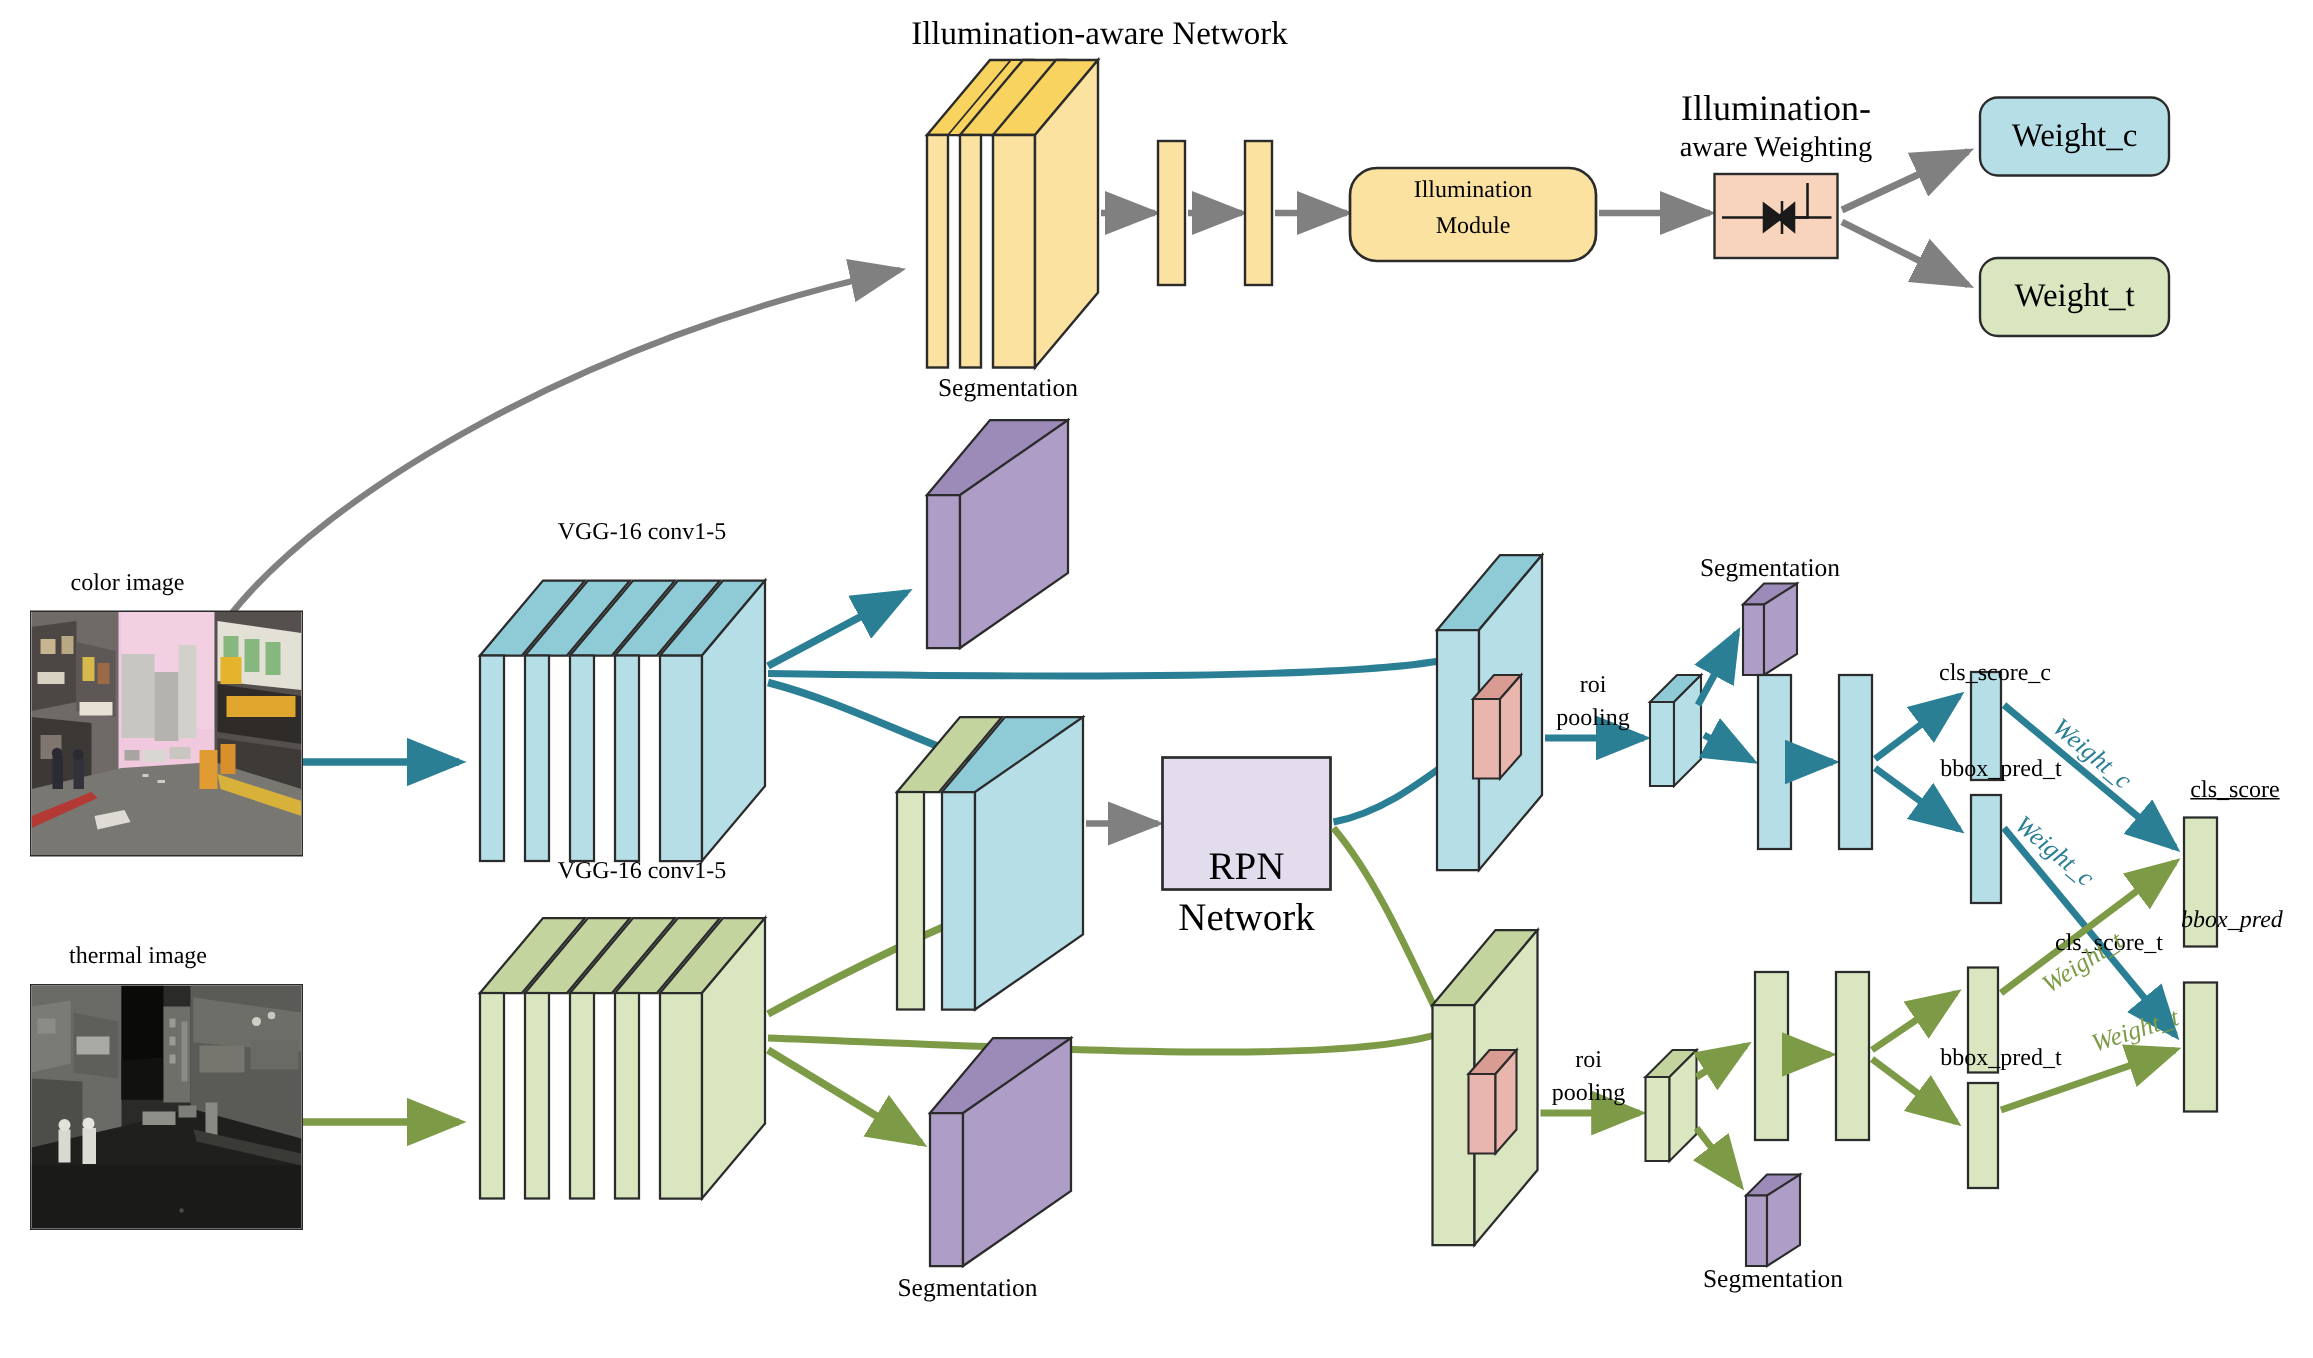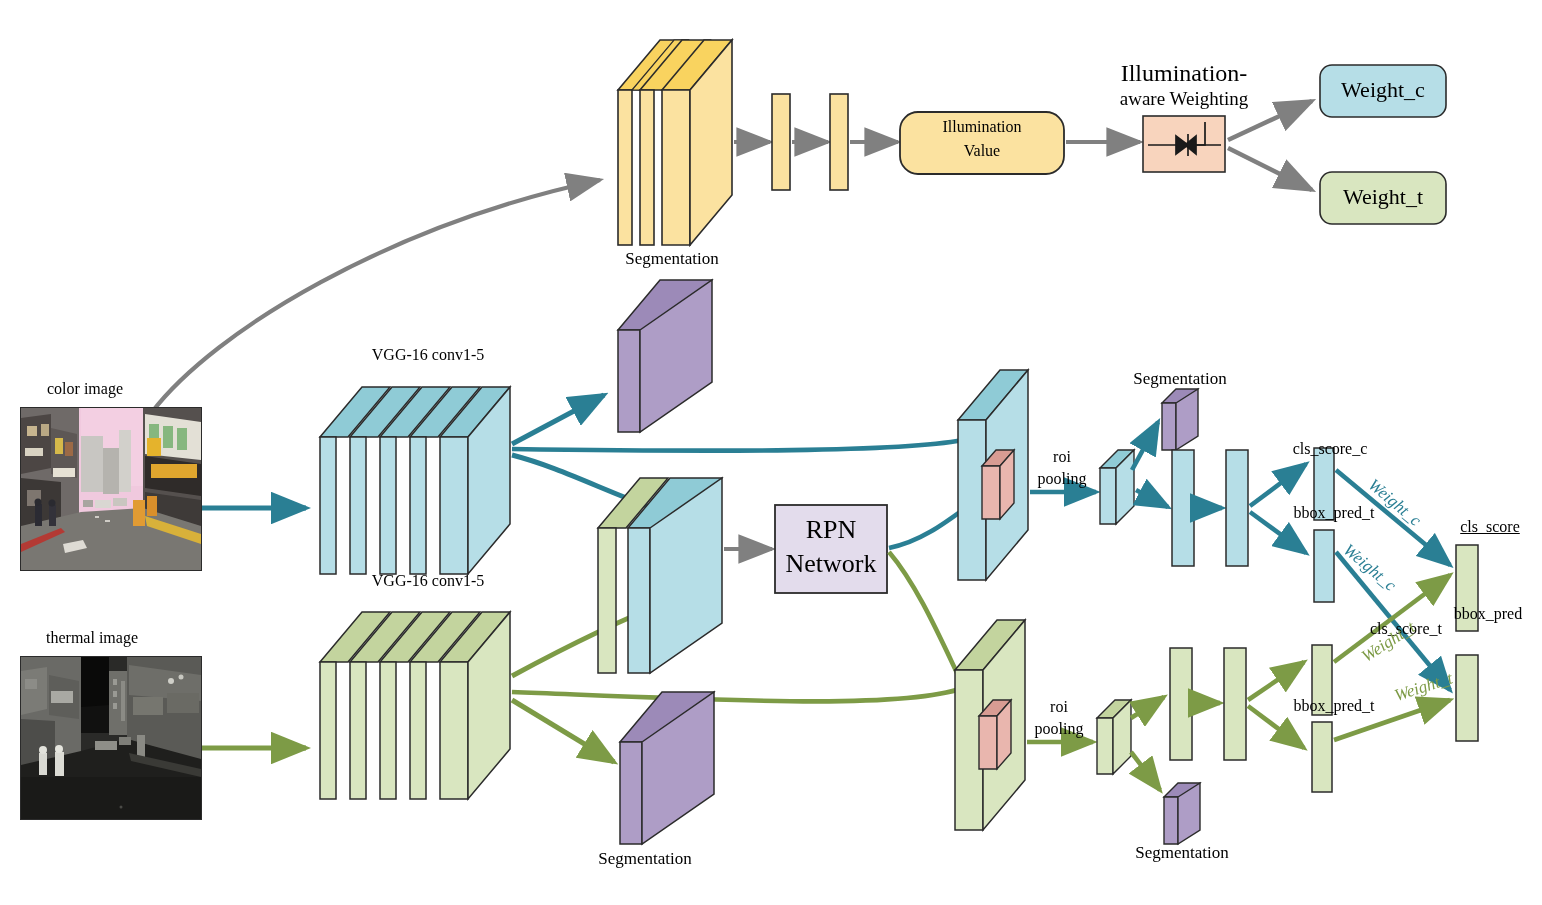--- a/index.html
+++ b/index.html
@@ -7,21 +7,21 @@
   body{width:1542px;height:905px;position:relative;overflow:hidden;
        font-family:"Liberation Serif","DejaVu Serif",serif;color:#000;}
   #stage{position:absolute;left:0;top:0;width:1542px;height:905px;}
   #svgroot{position:absolute;left:0;top:0;width:1542px;height:905px;}
   .lbl{position:absolute;white-space:nowrap;line-height:1.12;}
   .lbl.c{transform:translateX(-50%);text-align:center;}
   .t20{font-size:16px;}
   .t18{font-size:16px;}
   .t17{font-size:17px;}
   .t22{font-size:22px;}
-  .t26{font-size:26px;}
+  .t26{font-size:26px;margin-top:48px;}
   .imgbox{position:absolute;border:1px solid #2b2b2b;overflow:hidden;}
   .wlabel{position:absolute;white-space:nowrap;font-size:17px;font-style:italic;
           transform-origin:0 0;}
   .wc{color:#2a7f94;}
   .wt{color:#7d9b46;}
 </style>
 </head>
 <body>
 
 <div id="stage">
@@ -422,25 +422,26 @@
       <rect x="18" y="96" width="8" height="22" fill="#d9d9d2"></rect>
       <circle cx="22" cy="93" r="4" fill="#e2e2db"></circle>
       <rect x="34" y="95" width="9" height="24" fill="#dcdcd5"></rect>
       <circle cx="38" cy="92" r="4" fill="#e5e5de"></circle>
 
       <polygon points="108,96 180,112 180,120 110,104" fill="#3a3a36"></polygon>
       <circle cx="100" cy="150" r="1.5" fill="#4a4a46"></circle>
     </svg>
   </div>
 
+  <div class="lbl c t22" style="left:733px;top:10px;">Illumination-aware Network</div>
 
   <div class="lbl c t17" style="left:672px;top:249px;">Segmentation</div>
 
   <div class="lbl c t20" style="left:982px;top:118px;">Illumination</div>
-  <div class="lbl c t20" style="left:982px;top:142px;">Value</div>
+  <div class="lbl c t20" style="left:982px;top:142px;">Module</div>
 
   <div class="lbl c t19" style="left:1184px;top:60px;font-size:24px;">Illumination-</div>
   <div class="lbl c t19" style="left:1184px;top:88px;font-size:19px;">aware Weighting</div>
 
   <div class="lbl c t22" style="left:1383px;top:78px;">Weight_c</div>
   <div class="lbl c t22" style="left:1383px;top:185px;">Weight_t</div>
 
   <div class="lbl c t20" style="left:85px;top:380px;">color image</div>
   <div class="lbl c t20" style="left:92px;top:629px;">thermal image</div>
 
@@ -460,20 +461,20 @@
 
   <div class="lbl c t17" style="left:1180px;top:369px;">Segmentation</div>
   <div class="lbl c t17" style="left:1182px;top:843px;">Segmentation</div>
 
   <div class="lbl c t18" style="left:1330px;top:440px;">cls_score_c</div>
   <div class="lbl c t18" style="left:1334px;top:504px;">bbox_pred_t</div>
   <div class="lbl c t18" style="left:1406px;top:620px;">cls_score_t</div>
   <div class="lbl c t18" style="left:1334px;top:697px;">bbox_pred_t</div>
 
   <div class="lbl c t18" style="left:1490px;top:518px;text-decoration:underline;">cls_score</div>
-  <div class="lbl c t18" style="left:1488px;top:605px;">bbox_pred</div>
+  <div class="lbl c t18" style="left:1488px;top:605px;font-style:italic;">bbox_pred</div>
 
   <div class="wlabel wc" style="left:1377px;top:475px;transform:rotate(40deg);">Weight_c</div>
   <div class="wlabel wc" style="left:1352px;top:540px;transform:rotate(40deg);">Weight_c</div>
   <div class="wlabel wt" style="left:1358px;top:650px;transform:rotate(-33deg);">Weight_t</div>
   <div class="wlabel wt" style="left:1392px;top:687px;transform:rotate(-18deg);">Weight_t</div>
 
 </div>
 
 </body></html>

